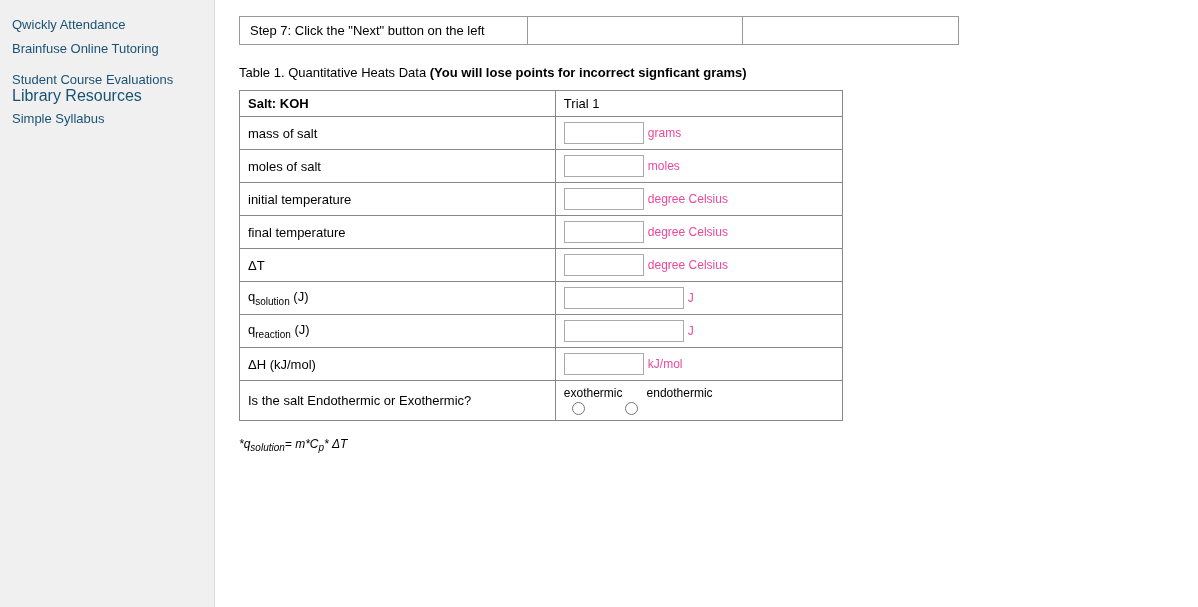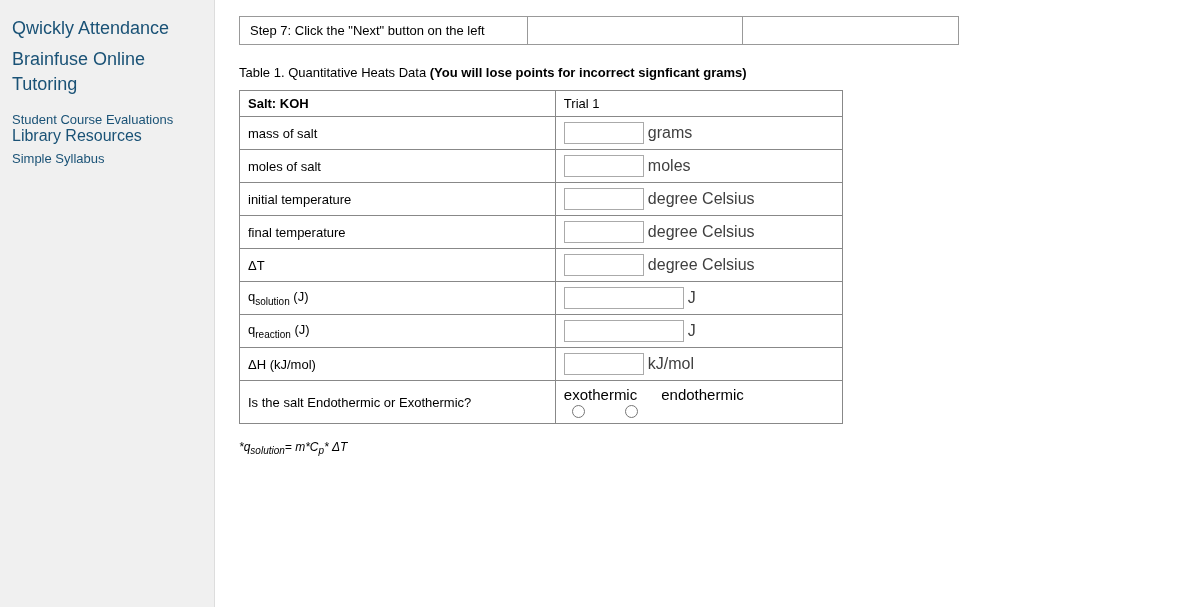--- a/index.html
+++ b/index.html
@@ -17,21 +17,21 @@
       min-width: 215px;
       background: #f0f0f0;
       border-right: 1px solid #ddd;
       padding: 8px 0;
       display: flex;
       flex-direction: column;
     }
     .sidebar-tutoring {
       padding: 8px 12px;
       color: #1a5276;
-      font-size: 18px;
+      font-size: 13px;
       line-height: 1.4;
     }
     .main-content {
       flex: 1;
       background: #ffffff;
       padding: 16px 24px;
       overflow-y: auto;
     }
     .step-table {
       border-collapse: collapse;
@@ -90,22 +90,22 @@
       gap: 4px;
     }
     .input-group input[type="text"] {
       width: 80px;
       height: 22px;
       border: 1px solid #aaa;
       padding: 2px 4px;
       font-size: 12px;
     }
     .input-group span {
-      font-size: 16px;
-      color: #404040;
+      font-size: 12px;
+      color: #ec4899;
     }
     .footnote {
       font-size: 12px;
       margin-top: 12px;
       font-style: italic;
     }
     .delta-symbol {
       font-size: 13px;
     }
     sub, sup { font-size: 10px; }
@@ -233,21 +233,21 @@
           <input type="text" value="" style="">
           <span>kJ/mol</span>
         </div>
       </td>
     </tr>
 
     <tr>
       <td class="row-label">Is the salt Endothermic or Exothermic?</td>
       <td class="input-cell">
         <div style="display:flex; flex-direction: column; gap:2px;">
-          <div style="display:flex; gap:24px; font-size:15px;align-items:flex-end;">
+          <div style="display:flex; gap:24px; font-size:12px;align-items:flex-end;">
             <span>exothermic</span>
             <span>endothermic</span>
           </div>
           <div style="display:flex; gap:40px; padding-left: 8px;">
             <input type="radio" name="endo-exo" value="exothermic" style="">
             <input type="radio" name="endo-exo" value="endothermic" style="">
           </div>
         </div>
       </td>
     </tr>

